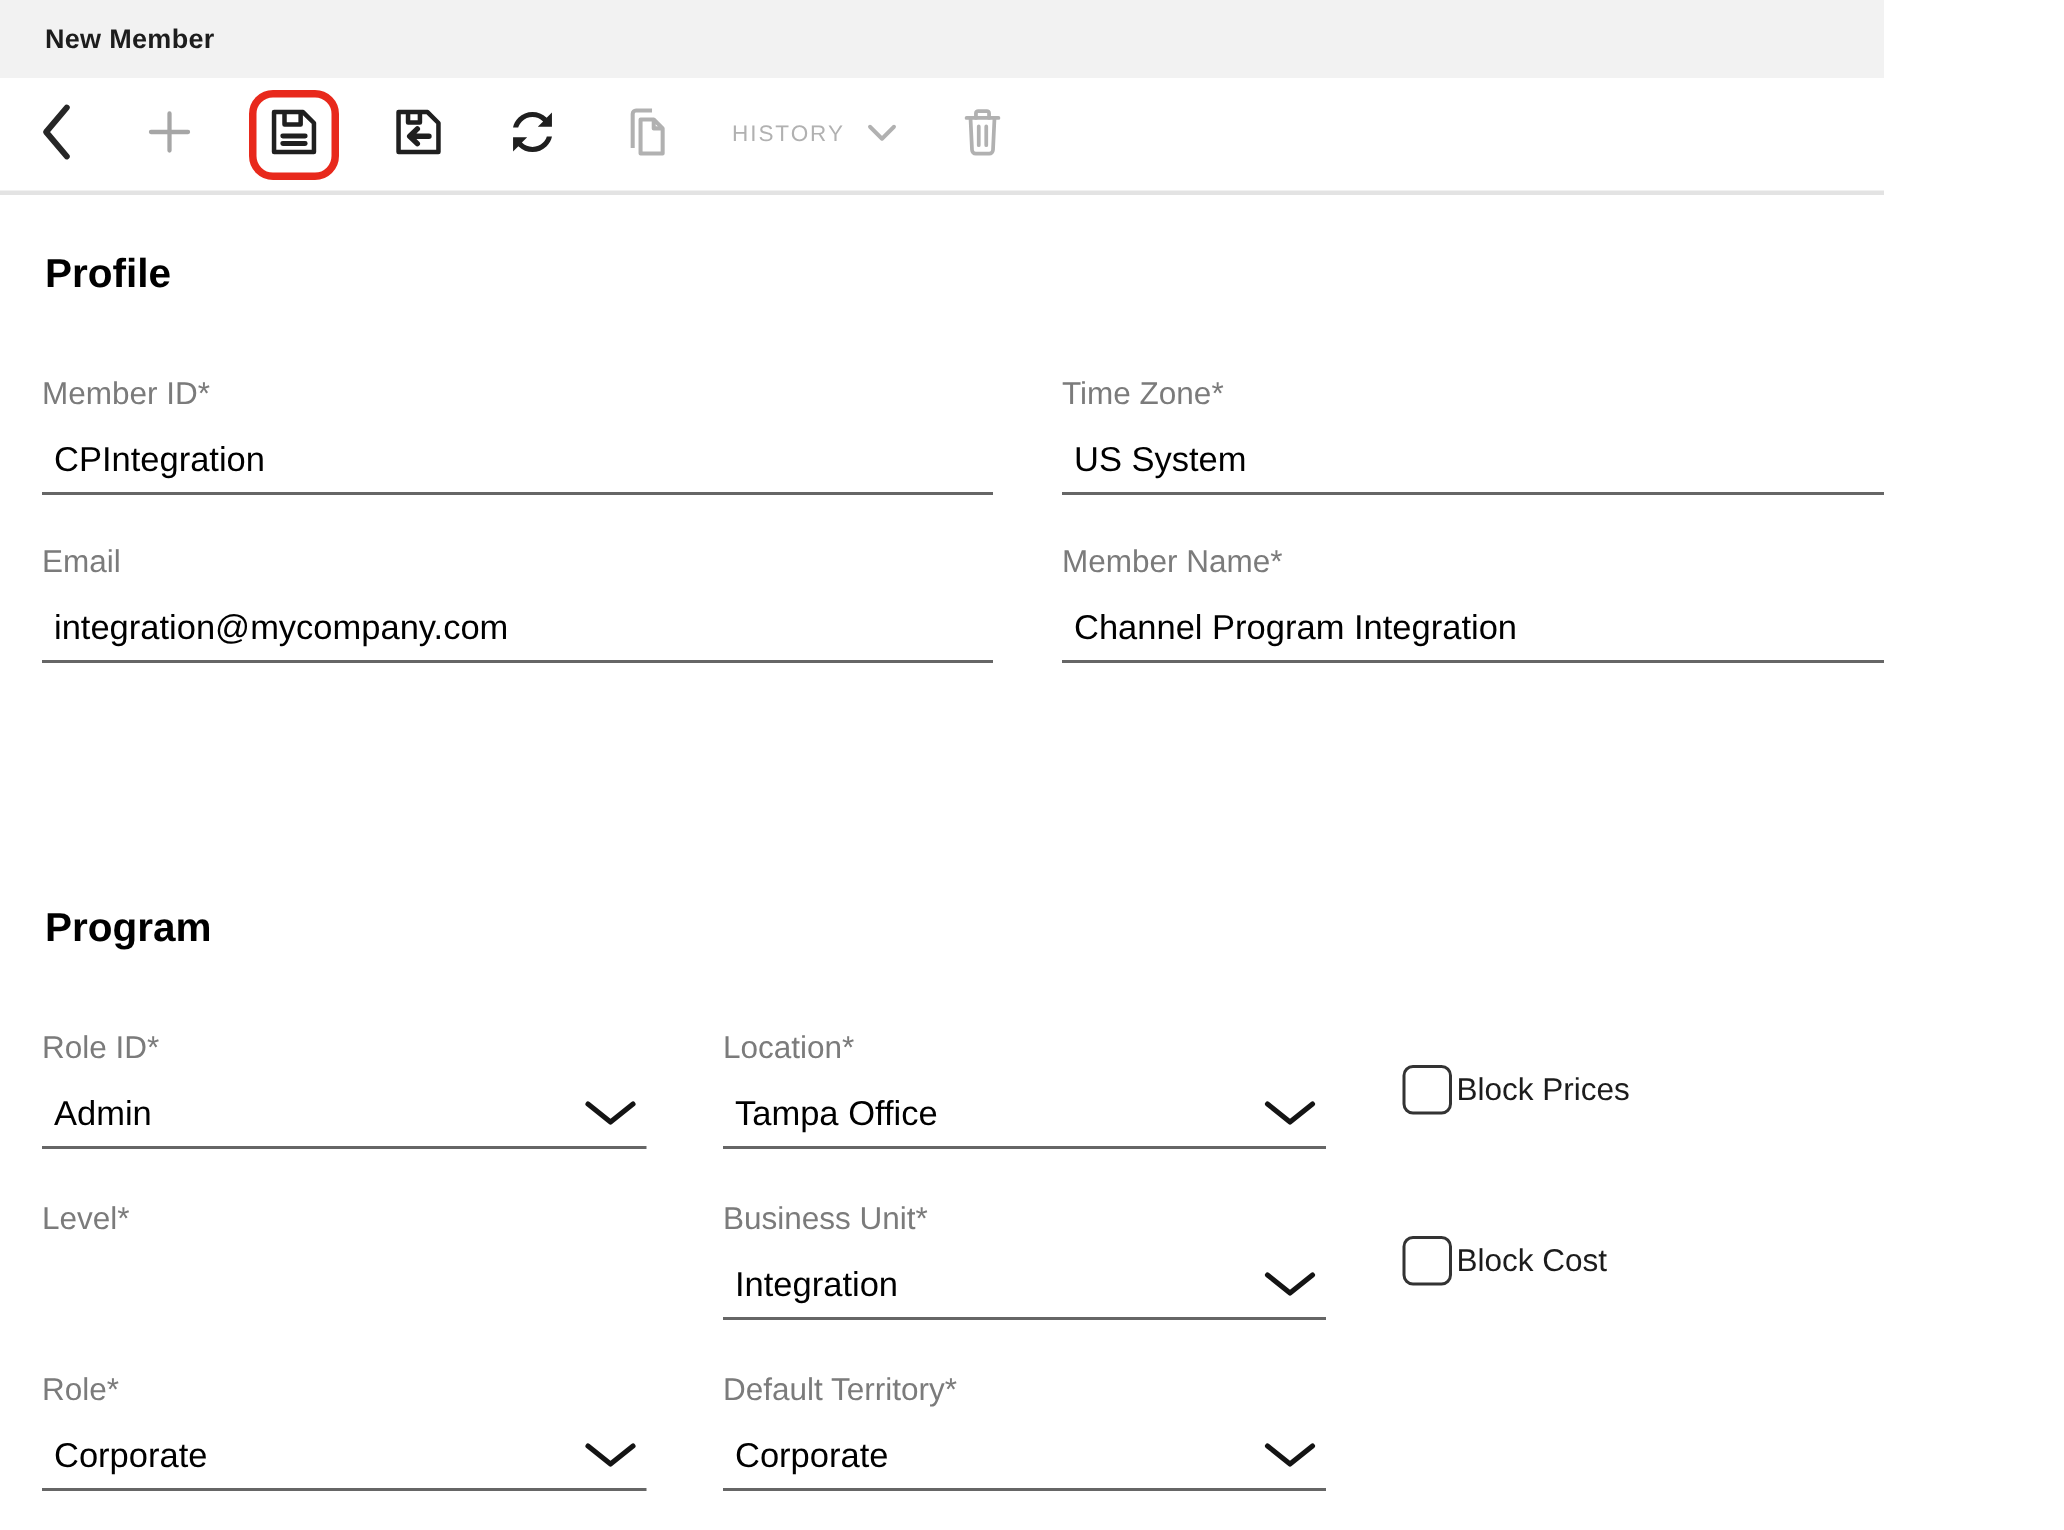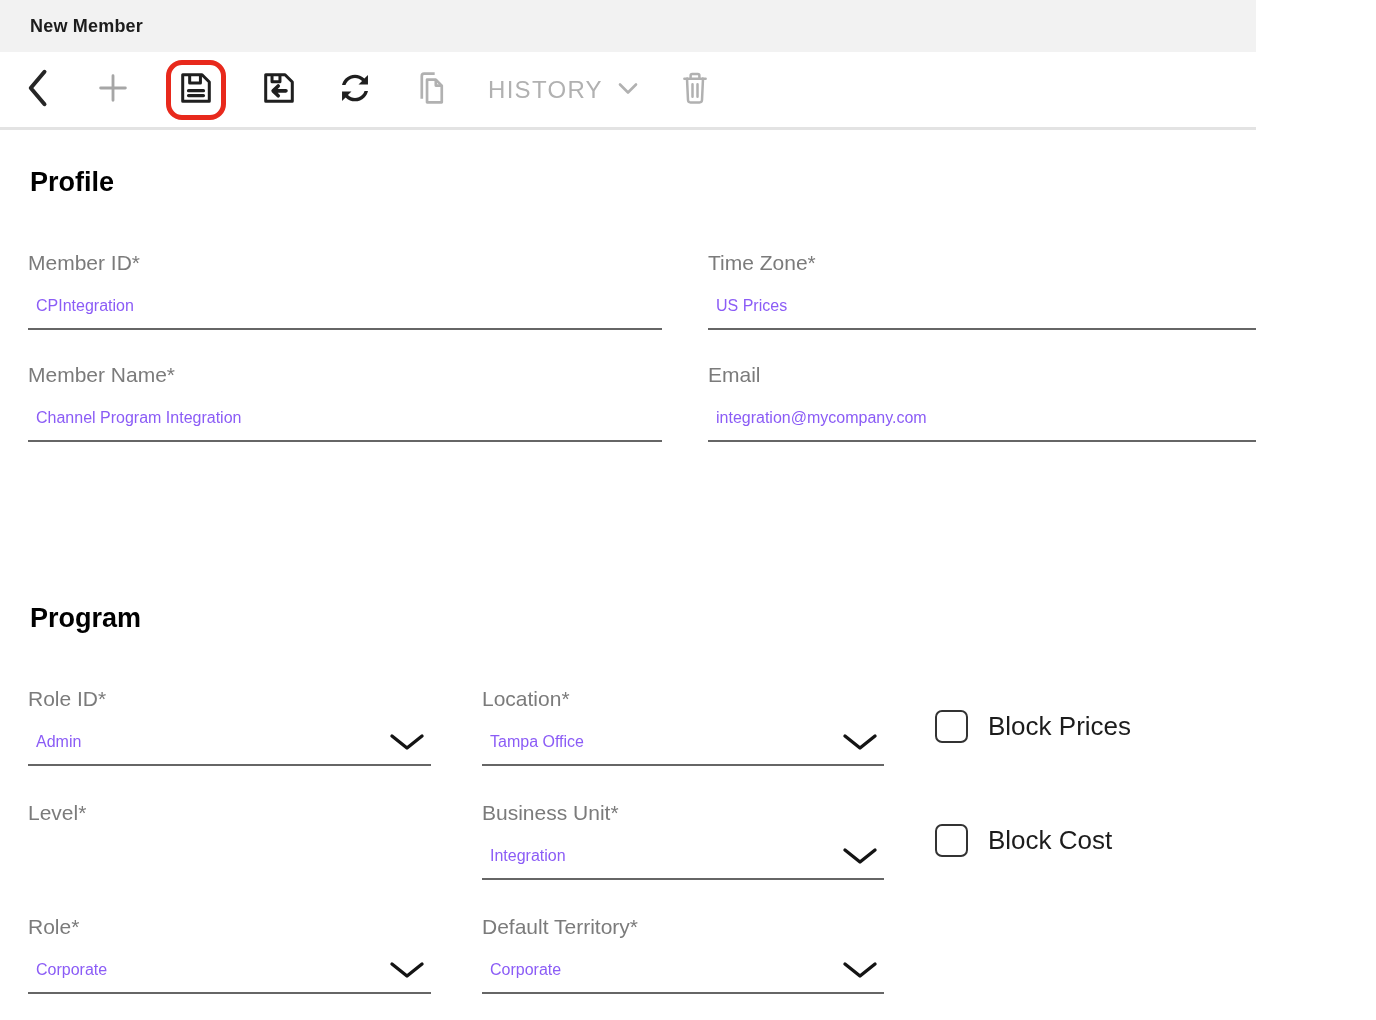--- a/index.html
+++ b/index.html
@@ -25,21 +25,21 @@
     background:none; border:none; padding:0; cursor:pointer;
   }
   .tb-btn.save-highlight {
     width:60px; height:60px; border:5px solid #e8291c; border-radius:16px;
   }
   .history-btn {
     display:flex; align-items:center; gap:15px; background:none; border:none;
     cursor:pointer; padding:0 4px; height:58px;
   }
   .history-label {
-    font-size:24px; font-weight:500; letter-spacing:1.3px; color:#b1b1b1;
+    font-size:15px; font-weight:500; letter-spacing:1.3px; color:#b1b1b1;
   }
 
   
   .main { padding:0 32px 0 28px; }
   .section-heading { color:#000000; font-size:27px; font-weight:700; line-height:36px; }
   .profile-heading { margin:34px 0 50px 2px; }
   .system-heading  { margin:158px 0 50px 2px; }
 
   .grid-profile {
     display:grid; grid-template-columns:634px 636px; column-gap:46px; row-gap:32px;
@@ -47,31 +47,31 @@
   .grid-system {
     display:grid; grid-template-columns:403px 402px auto; column-gap:51px; row-gap:34px;
   }
 
   .field-label { font-size:21px; color:#7b7b7b; line-height:26px; }
   .value-row {
     display:flex; align-items:center; justify-content:space-between;
     margin-top:8px; height:46px; border-bottom:2px solid #666666;
     padding:0 6px 0 8px;
   }
-  .field-value { font-size:16px; color:#8b5cf6; white-space:nowrap; }
+  .field-value { font-size:23px; color:#000000; white-space:nowrap; }
   .chevron-wrap { display:flex; align-items:center; }
 
   .checkbox-row {
     display:flex; align-items:center; margin-top:24px; align-self:start; cursor:pointer;
   }
   .checkbox-box {
     width:33px; height:33px; border:2.5px solid #333333; border-radius:7px;
     background:#ffffff; flex:0 0 auto;
   }
-  .checkbox-label { margin-left:20px; font-size:26px; color:#1c1c1c; }
+  .checkbox-label { margin-left:3px; font-size:21px; color:#1c1c1c; }
 </style>
 </head>
 <body>
 
 <div class="page">
 
   <div class="titlebar">
     <span class="titlebar-title">New Member</span>
   </div>
 
@@ -165,40 +165,40 @@
         <div class="field">
           <div class="field-label">Member ID*</div>
           <div class="value-row">
             <span class="field-value">CPIntegration</span>
           </div>
         </div>
 
         <div class="field">
           <div class="field-label">Time Zone*</div>
           <div class="value-row">
-            <span class="field-value">US Prices</span>
-            <span class="chevron-wrap">
-              <svg width="36" height="18" viewBox="0 0 36 18">
-                  <path d="M3 3 L18 15 L33 3" fill="none" stroke="#141414" stroke-width="3.4" stroke-linecap="round" stroke-linejoin="round"></path>
-                </svg>
-            </span>
+            <span class="field-value">US System</span>
+            <span class="chevron-wrap">
+              <svg width="36" height="18" viewBox="0 0 36 18">
+                  <path d="M3 3 L18 15 L33 3" fill="none" stroke="#141414" stroke-width="3.4" stroke-linecap="round" stroke-linejoin="round"></path>
+                </svg>
+            </span>
+          </div>
+        </div>
+
+        <div class="field">
+          <div class="field-label">Email</div>
+          <div class="value-row">
+            <span class="field-value">integration@mycompany.com</span>
           </div>
         </div>
 
         <div class="field">
           <div class="field-label">Member Name*</div>
           <div class="value-row">
             <span class="field-value">Channel Program Integration</span>
-          </div>
-        </div>
-
-        <div class="field">
-          <div class="field-label">Email</div>
-          <div class="value-row">
-            <span class="field-value">integration@mycompany.com</span>
           </div>
         </div>
 
       </div>
     </div>
 
     <div>
       <h2 class="section-heading system-heading">Program</h2>
 
       <div class="grid-system">

